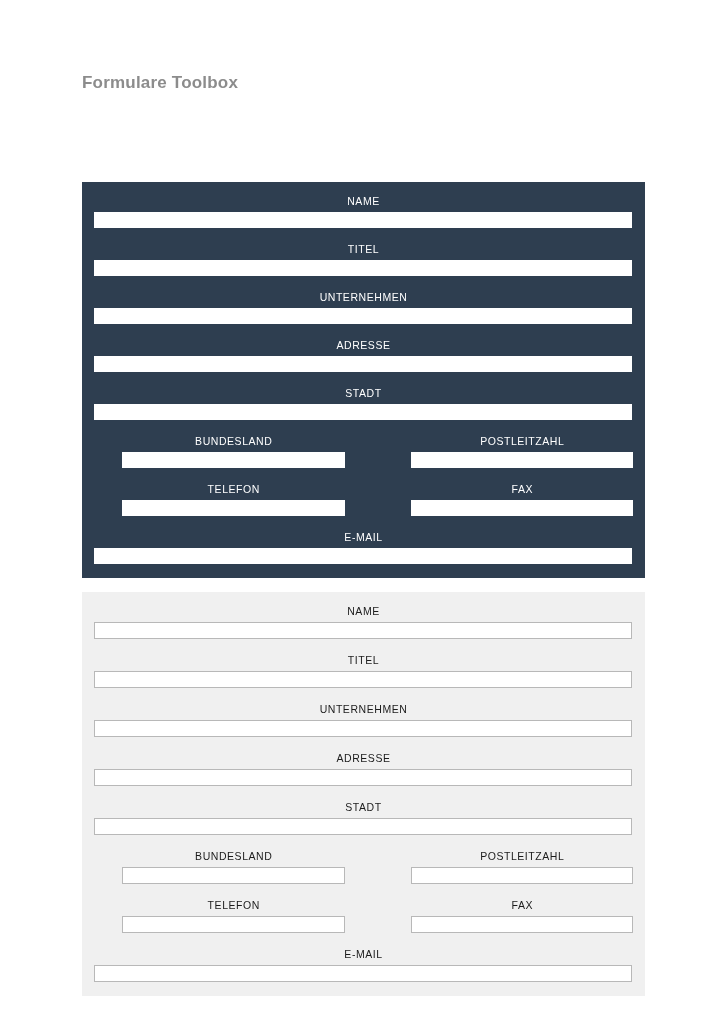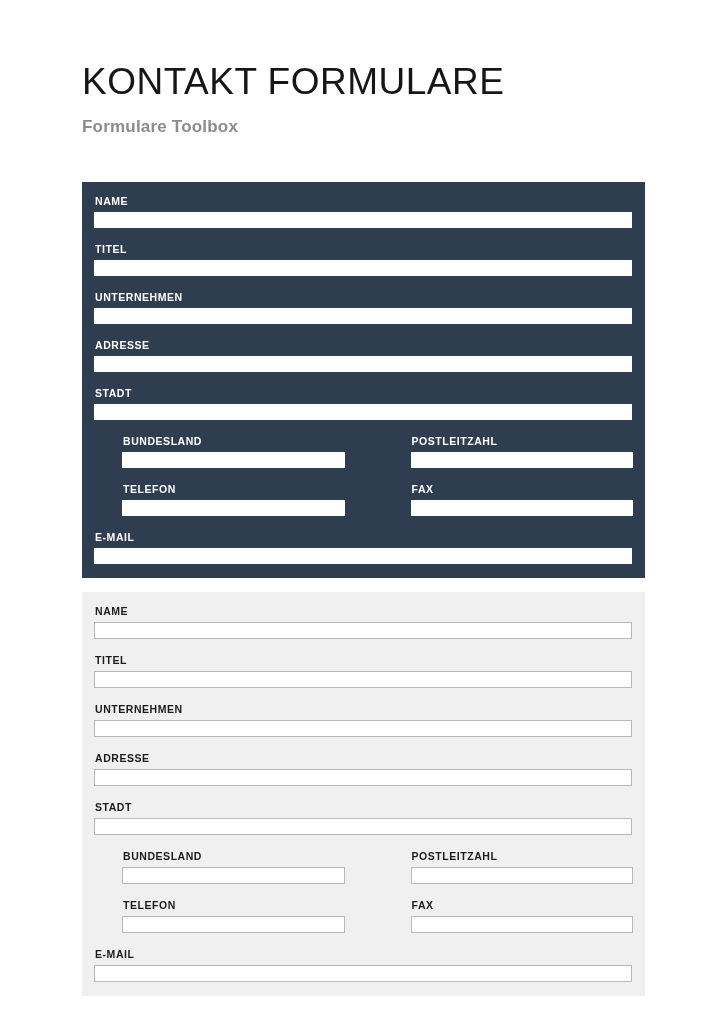--- a/index.html
+++ b/index.html
@@ -75,26 +75,27 @@
   .field-full {
     width: 538px;
   }
   .field-half {
     width: 250px;
     margin-left: 28px;
   }
 
   .field-label {
     font-size: 10.5px;
-    font-weight: 700;
+    font-weight: 400;
     letter-spacing: 0.55px;
     line-height: 14px;
     margin: 0 0 4px 1px;
     text-transform: uppercase;
     white-space: nowrap;
+    text-align: center;
   }
   .panel-dark .field-label { color: #ffffff; }
   .panel-light .field-label { color: #1b1b1b; }
 
   .field-input {
     display: block;
     box-sizing: border-box;
     width: 100%;
     height: 16px;
     margin: 0 0 14px 0;
@@ -115,21 +116,20 @@
   .field-row:last-child .field-input {
     margin-bottom: 0;
   }
 </style>
 </head>
 <body>
 
 <div class="page">
 
   <div class="header">
-    <h1 class="page-title">KONTAKT FORMULARE</h1>
     <p class="page-subtitle">Formulare Toolbox</p>
   </div>
 
   <div class="form-panel panel-dark" id="form-dark">
       <div class="field-row">
         <div class="field field-full">
           <label class="field-label">NAME</label>
           <input type="text" class="field-input" placeholder="" style="">
         </div>
       </div>

